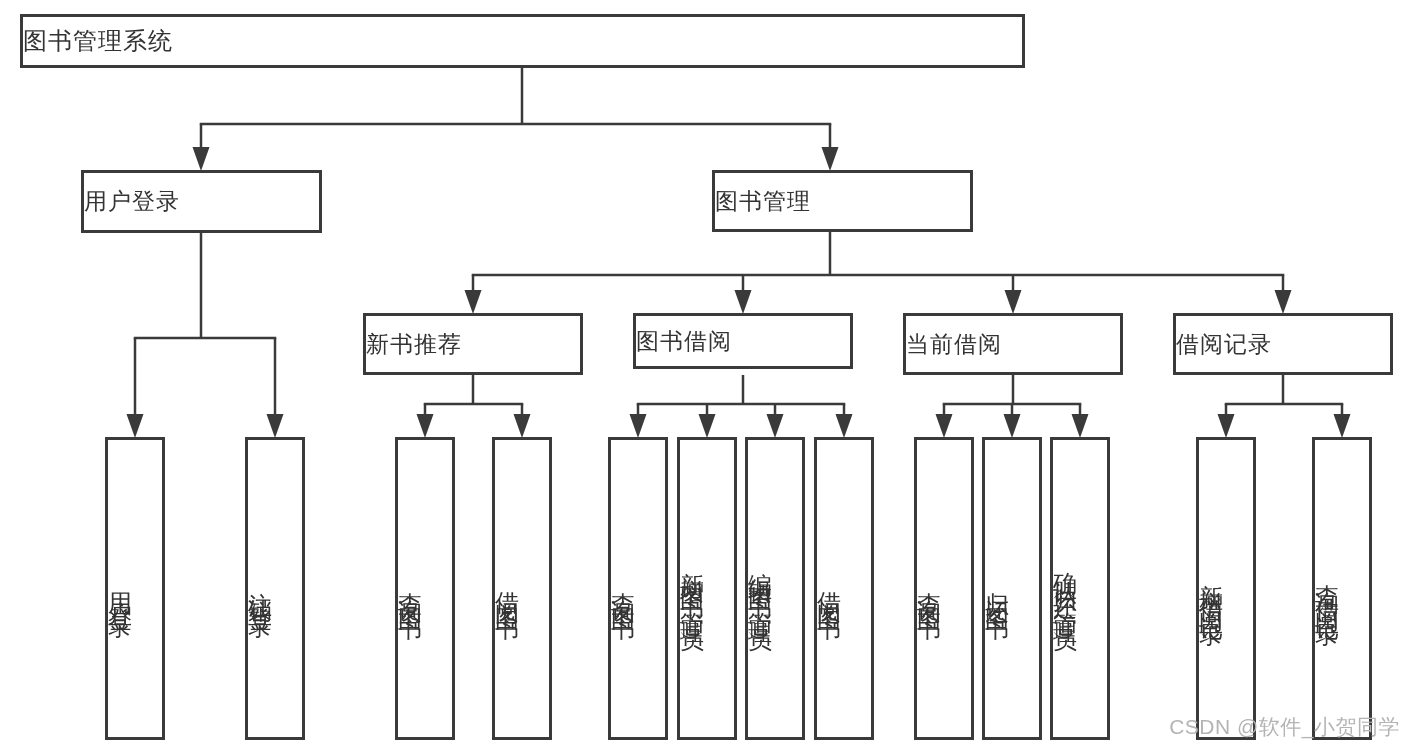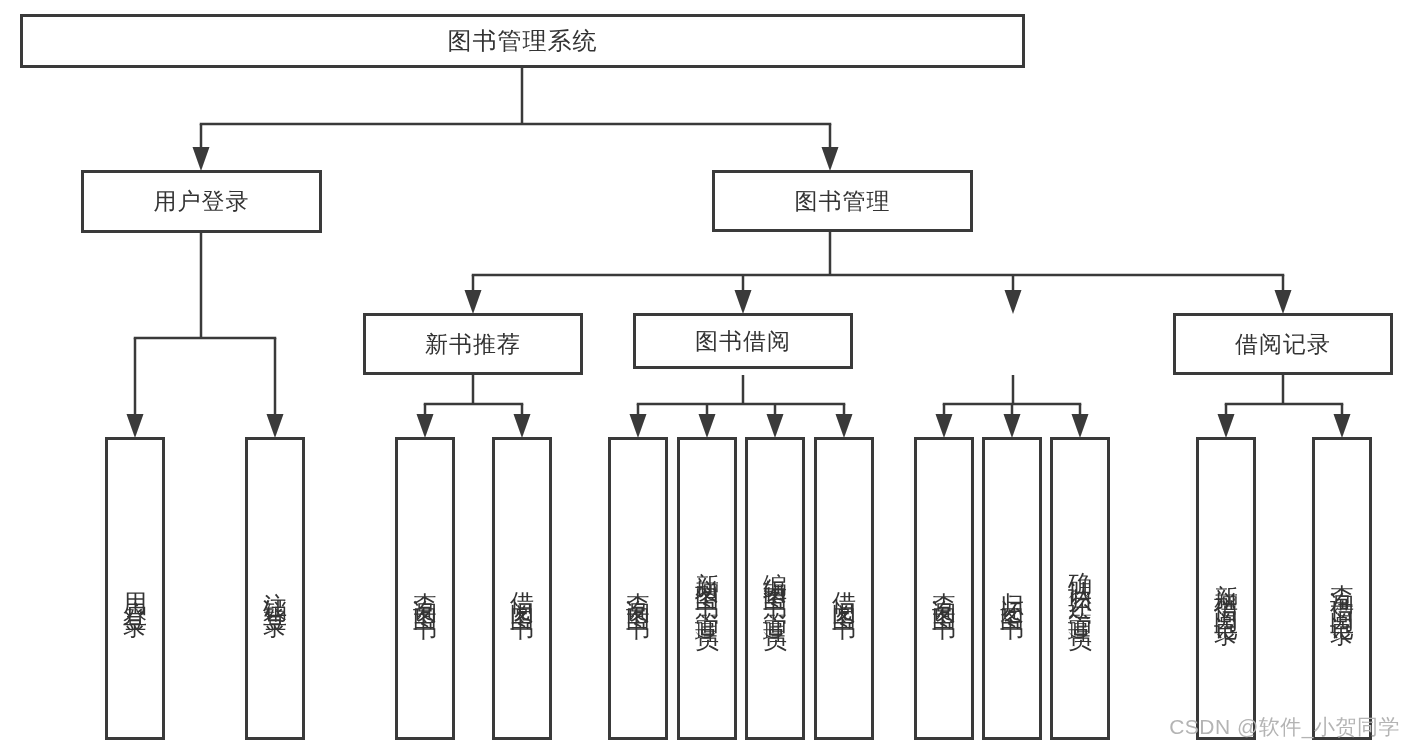--- a/index.html
+++ b/index.html
@@ -5,21 +5,21 @@
   html,body{margin:0;padding:0;background:#ffffff;}
   body{
     width:1405px;height:747px;position:relative;overflow:hidden;
     font-family:"Liberation Sans","DejaVu Sans",sans-serif;
   }
   #stage{position:absolute;inset:0;width:1405px;height:747px;}
   #connectors{position:absolute;left:0;top:0;z-index:1;}
   .box{
     position:absolute;box-sizing:border-box;background:#ffffff;
     border:3px solid #3a3a3a;color:#333333;
-    display:flex;align-items:center;justify-content:center;
+    display:flex;align-items:center;justify-content:flex-start;
     z-index:2;text-align:center;
   }
   .h{font-size:23px;letter-spacing:1px;}
   .root{font-size:24px;}
   .v{font-size:24px;}
   .v .vt{
     writing-mode:vertical-lr;text-orientation:mixed;
     letter-spacing:8px;line-height:1;
   }
   .watermark{
@@ -106,20 +106,23 @@
   <div class="box h" style="left:712px;top:170px;width:261px;height:62px;">
     <span>图书管理</span>
   </div>
 
   <div class="box h" style="left:363px;top:313px;width:220px;height:62px;">
     <span>新书推荐</span>
   </div>
   <div class="box h" style="left:633px;top:313px;width:220px;height:56px;">
     <span>图书借阅</span>
   </div>
+  <div class="box h" style="left:903px;top:313px;width:220px;height:62px;">
+    <span>当前借阅</span>
+  </div>
   <div class="box h" style="left:1173px;top:313px;width:220px;height:62px;">
     <span>借阅记录</span>
   </div>
 
   <div class="box v" style="left:105px;top:437px;width:60px;height:303px;">
     <span class="vt">用户登录</span>
   </div>
   <div class="box v" style="left:245px;top:437px;width:60px;height:303px;">
     <span class="vt">注销登录</span>
   </div>

